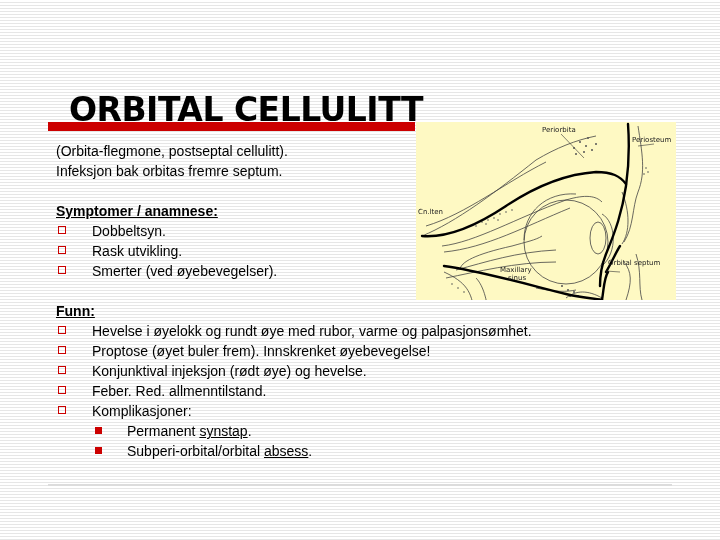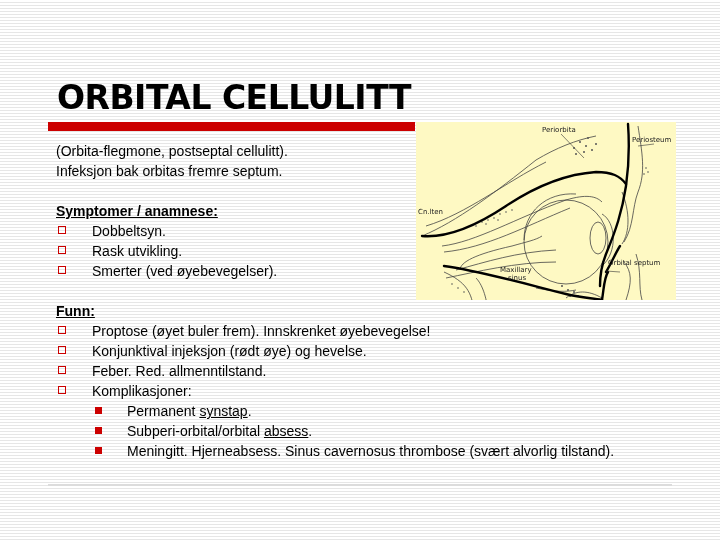--- a/index.html
+++ b/index.html
@@ -19,21 +19,21 @@
         #e6e6e6 2px,
         #e6e6e6 3px
       );
       font-family: "DejaVu Sans", sans-serif;
       color: #000000;
     }
     .slide-title {
       position: absolute;
       left: 53px;
       top: 72px;
-      margin: 4px;
+      margin: 16px;
       font-family: "DejaVu Sans", sans-serif;
       font-weight: bold;
       font-size: 33px;
       letter-spacing: -0.5px;
       line-height: 44px;
       white-space: nowrap;
       color: #000000;
     }
     .title-rule {
       position: absolute;
@@ -227,20 +227,24 @@
   </div>
   <div class="line bullet-l1">
     <span class="marker"></span>
     <span>Smerter (ved øyebevegelser).</span>
   </div>
   <div class="blank"></div>
 
   <div class="line section-heading">Funn:</div>
   <div class="line bullet-l1">
     <span class="marker"></span>
+    <span>Hevelse i øyelokk og rundt øye med rubor, varme og palpasjonsømhet.</span>
+  </div>
+  <div class="line bullet-l1">
+    <span class="marker"></span>
     <span>Proptose (øyet buler frem). Innskrenket øyebevegelse!</span>
   </div>
   <div class="line bullet-l1">
     <span class="marker"></span>
     <span>Konjunktival injeksjon (rødt øye) og hevelse.</span>
   </div>
   <div class="line bullet-l1">
     <span class="marker"></span>
     <span>Feber. Red. allmenntilstand.</span>
   </div>
@@ -250,19 +254,15 @@
   </div>
 
   <div class="line bullet-l2">
     <span class="marker"></span>
     <span>Permanent </span><span class="u">synstap</span><span>.</span>
   </div>
   <div class="line bullet-l2">
     <span class="marker"></span>
     <span>Subperi-orbital/orbital </span><span class="u">absess</span><span>.</span>
   </div>
-  <div class="line bullet-l2">
-    <span class="marker"></span>
-    <span>Meningitt. Hjerneabsess. Sinus cavernosus thrombose (svært alvorlig tilstand).</span>
-  </div>
 </div>
 
 <div class="bottom-rule"></div>
 
 </body></html>

